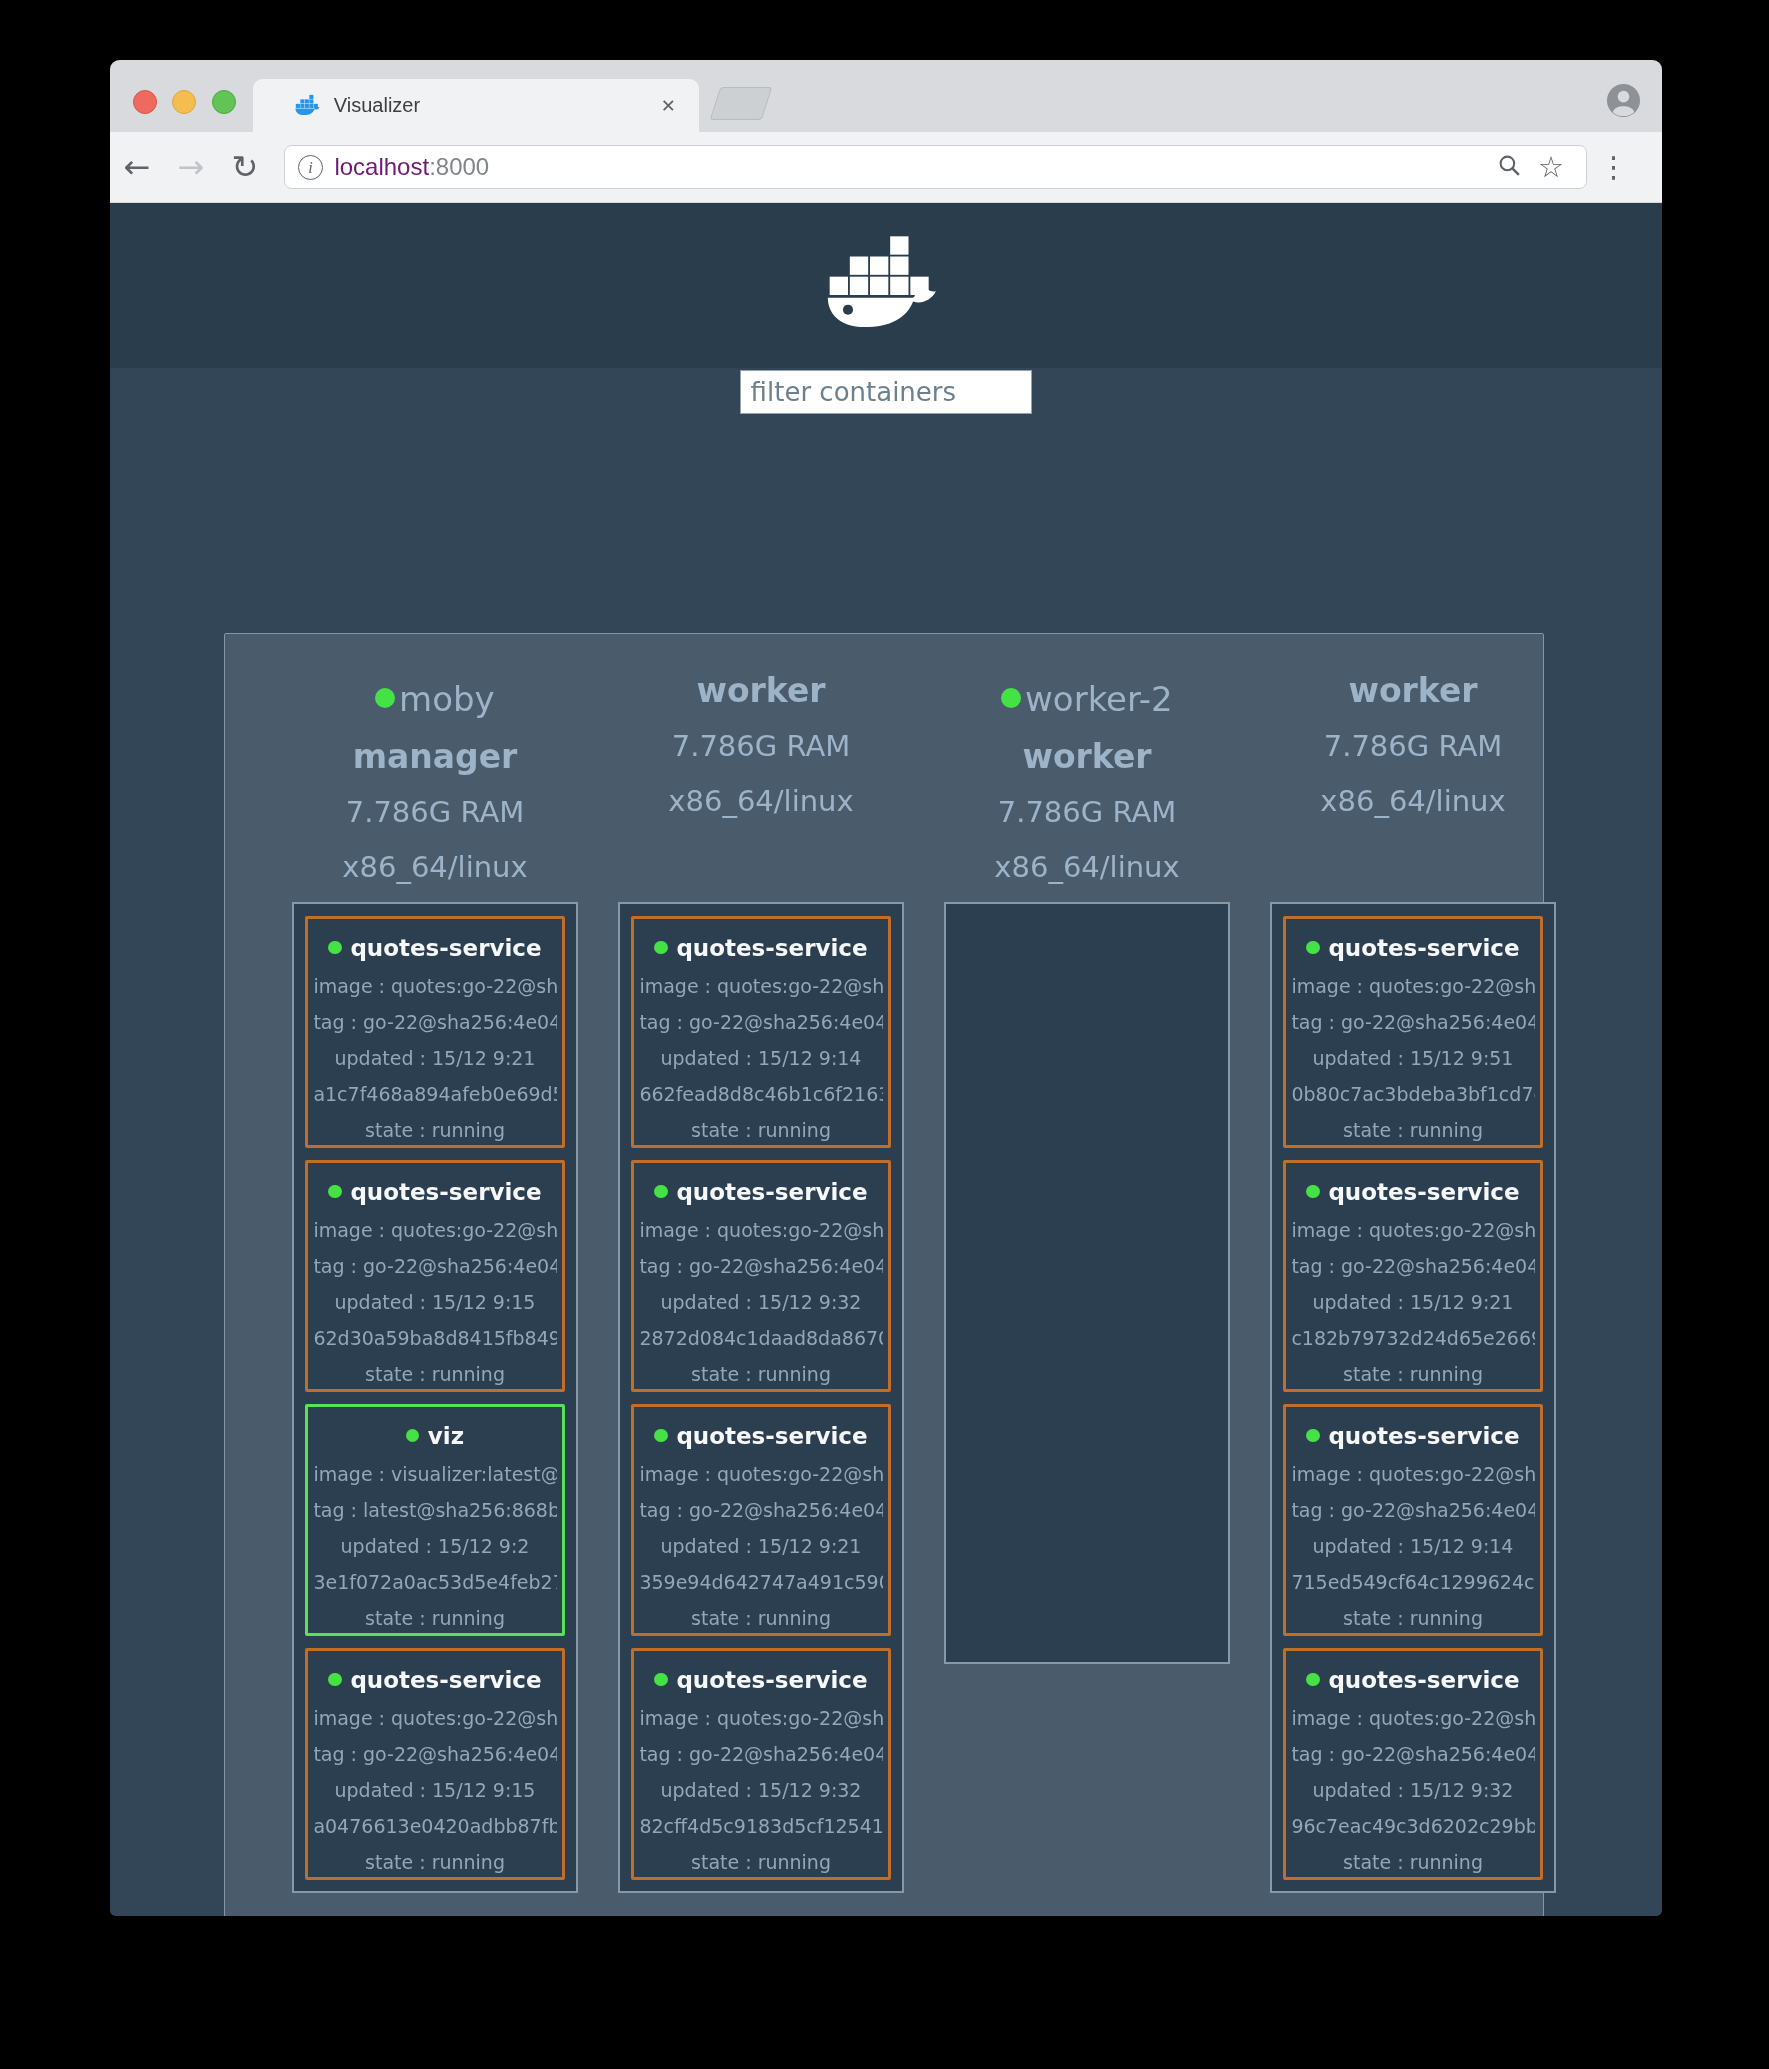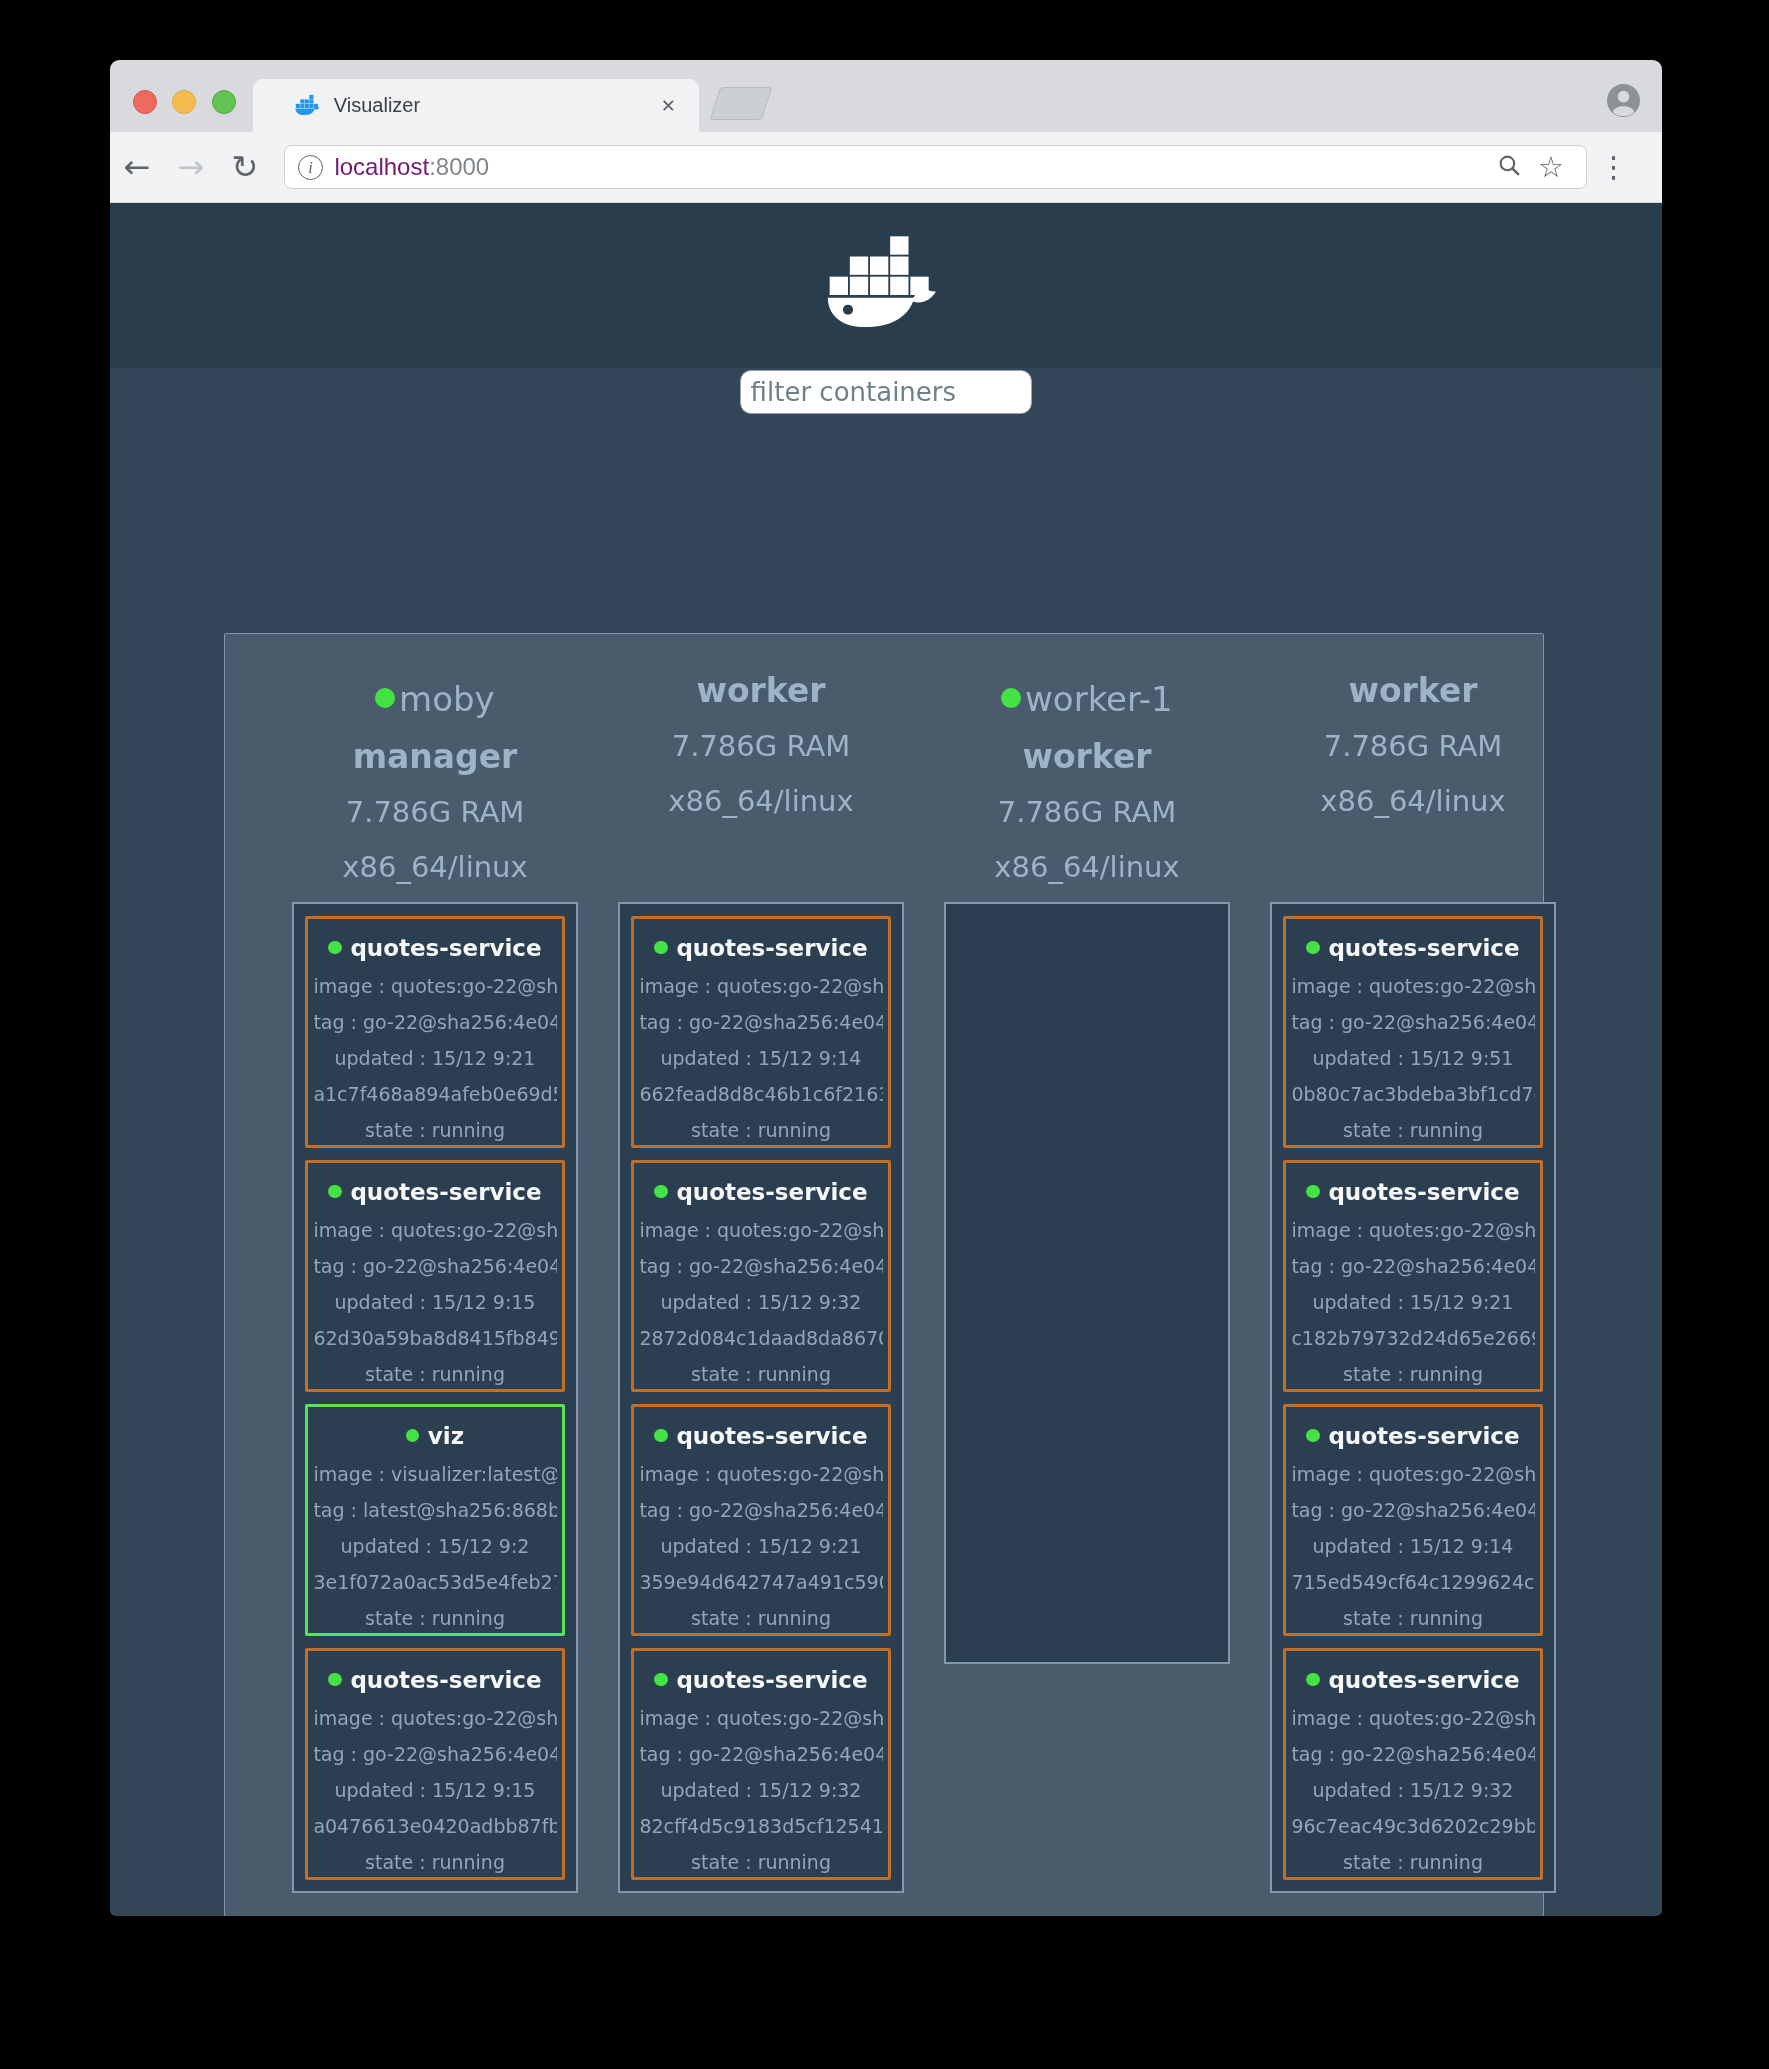--- a/index.html
+++ b/index.html
@@ -38,21 +38,21 @@
   .url-port{font-size:24px;color:#80868b;}
   .urlbox .spacer{flex:1;}
   .mini-ico{width:42px;text-align:center;flex:none;cursor:pointer;}
   .dots{font-size:29px;color:#5f6368;width:54px;text-align:center;cursor:pointer;}
 
   
   .content{position:relative;height:1712px;background:#324658;}
   .app-header{height:165px;background:#293d4d;display:flex;align-items:center;justify-content:center;}
   .whale{width:121px;height:100px;}
   .filter{display:block;margin:1.9px auto 0;width:292px;height:44px;box-sizing:border-box;
-          border:1.9px solid #98a2aa;border-radius:11px;background:#fff;padding:0 9.6px;
+          border:1.9px solid #98a2aa;border-radius:0;background:#fff;padding:0 9.6px;
           font-size:26px;color:#2c3e50;font-family:"DejaVu Sans",sans-serif;outline:none;}
   .filter::placeholder{color:#6e7f8d;opacity:1;}
   .cluster{position:absolute;left:114px;top:430px;width:1320px;height:1349px;box-sizing:border-box;
            background:#4a5b6c;border:1.9px solid #8096a9;border-radius:1.9px;
            display:flex;justify-content:space-between;padding:29px 27px;}
   .node-col{width:286px;flex:none;display:flex;flex-direction:column;padding-left:40px;}
   .node-head{height:239px;text-align:center;color:#9db3c7;}
   .node-name-row{line-height:60px;font-size:34px;margin-top:5.8px;}
   .node-role{line-height:56px;font-size:33px;font-weight:bold;}
   .node-ram{line-height:55px;font-size:29px;}
@@ -257,21 +257,21 @@
     <div class="card-line">updated : 15/12 9:32</div>
     <div class="card-line">82cff4d5c9183d5cf125415d26ebe9d</div>
     <div class="card-line">state : running</div>
   </div>
 </div>
   </div>
 
   <div class="node-col">
     <div class="node-head">
       <div class="node-name-row">
-        <span class="dot node-dot"></span><span class="node-name">worker-1</span>
+        <span class="dot node-dot"></span><span class="node-name">worker-2</span>
       </div>
       <div class="node-role">worker</div>
       <div class="node-ram">7.786G RAM</div>
       <div class="node-arch">x86_64/linux</div>
     </div>
     <div class="node-panel empty"></div>
   </div>
 
   <div class="node-col">
     <div class="node-head">

